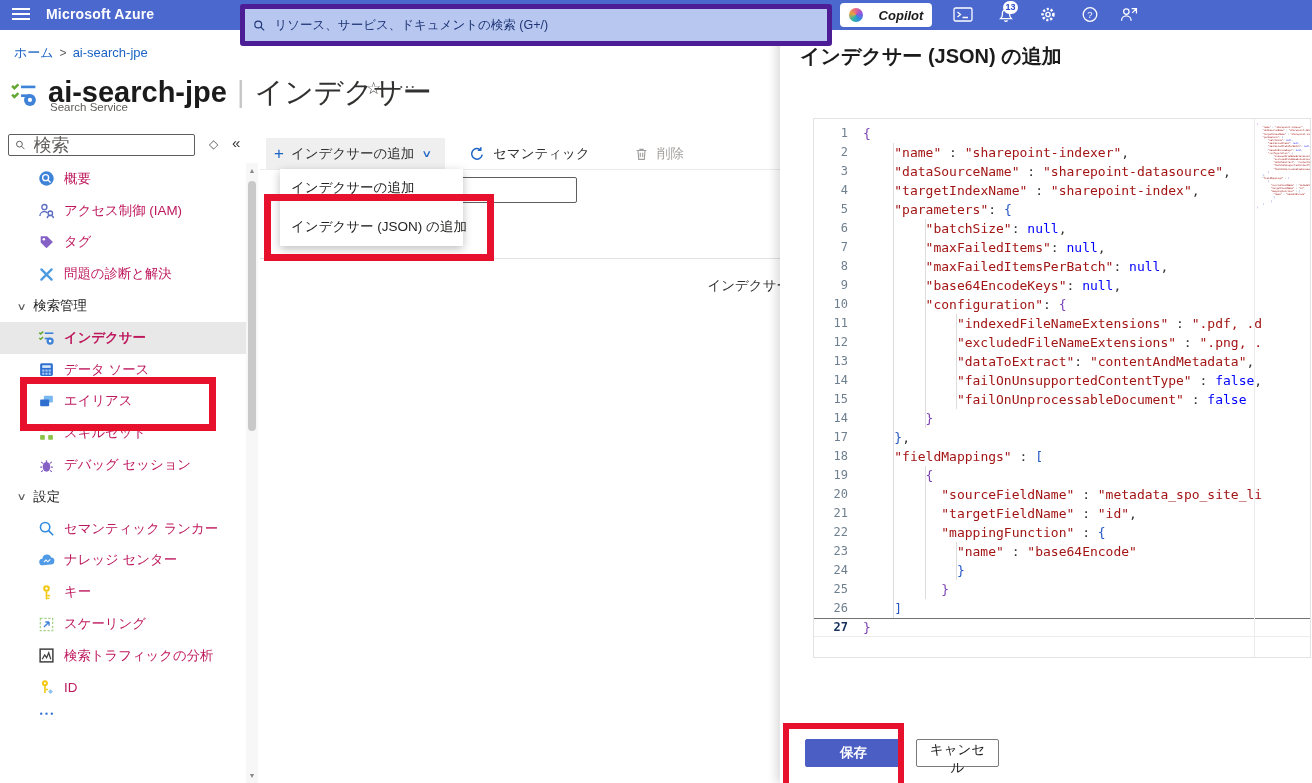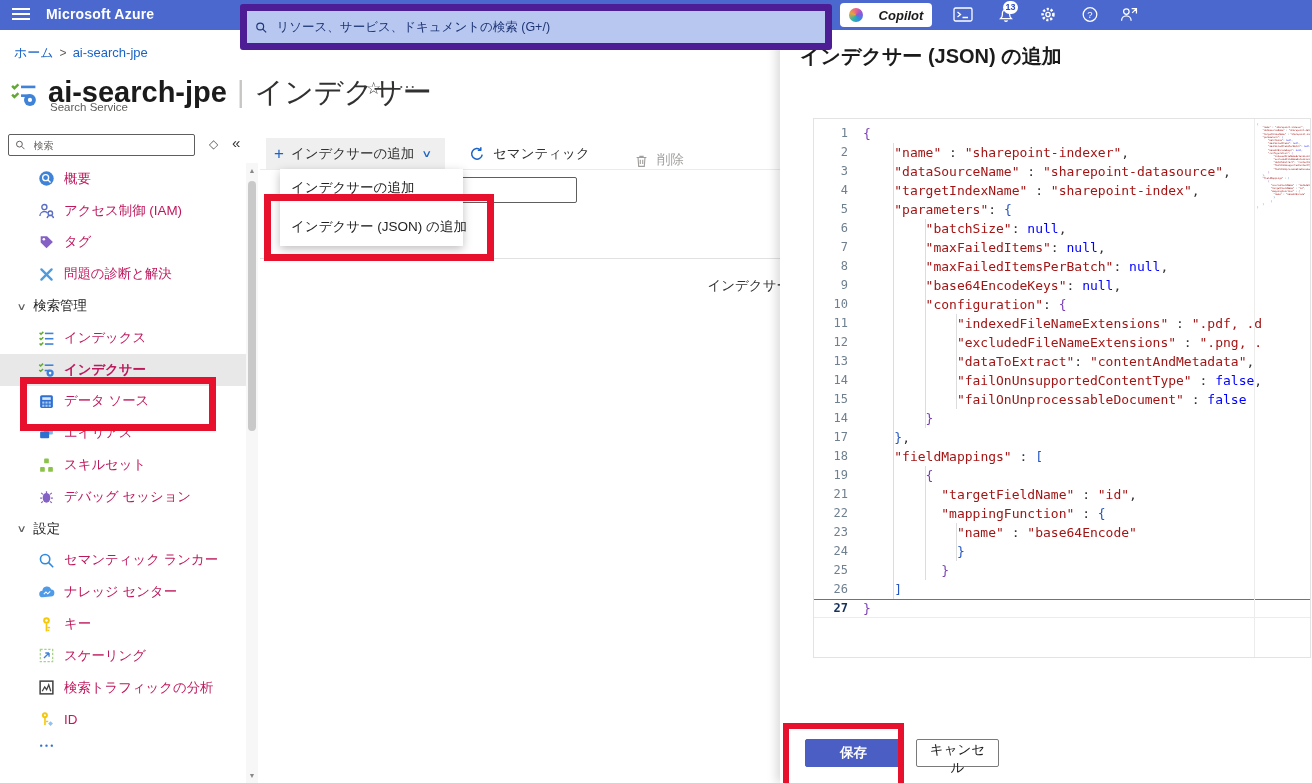--- a/index.html
+++ b/index.html
@@ -10,21 +10,21 @@
   }
   .abs{position:absolute;}
   .ic{display:inline-block;line-height:0;}
   .ic svg{width:100%;height:100%;display:block;}
 
   
   #topbar{left:0;top:0;width:1312px;height:30px;background:#4b68ce;z-index:60;}
   #hamburger{left:12px;top:8px;width:18px;height:14px;cursor:pointer;}
   #hamburger i{display:block;height:2px;background:#fff;margin-bottom:3px;}
   #brand{left:46px;top:6px;color:#fff;font-size:14px;font-weight:bold;letter-spacing:.2px;}
-  #global-search{left:240px;top:4px;width:592px;height:35px;background:#b7c7f0;border:7px solid #4c1d95;
+  #global-search{left:240px;top:4px;width:592px;height:35px;background:#b7c7f0;border:5px solid #4c1d95;
     border-radius:3px;display:flex;align-items:center;padding:16px 8px;box-sizing:border-box;color:#1e3575;}
   #global-search .ic{width:13px;height:13px;color:#1e3575;margin-right:7px;}
   #global-search input{border:none;background:transparent;outline:none;font-size:12.5px;color:#1e3575;width:100%;
     font-family:"Liberation Sans","DejaVu Sans",sans-serif;}
   #global-search input::placeholder{color:#1e3575;opacity:1;}
   #copilot-btn{left:840px;top:3px;width:92px;height:24px;background:#fff;border-radius:4px;display:flex;
     align-items:center;justify-content:center;gap:16px;cursor:pointer;font-style:italic;}
   .copilot-logo{width:14px;height:14px;border-radius:50%;
     background:conic-gradient(#e8618c,#8a57e0,#2f8de0,#30b5a8,#e8a33d,#e8618c);}
   #copilot-btn span.lbl{font-size:13px;color:#1a1a1a;font-weight:bold;}
@@ -42,21 +42,21 @@
   #page-title .bar{color:#c8c6c4;font-weight:normal;margin:0 10px;}
   #page-title .section{font-weight:normal;color:#323130;}
   #fav-star{left:366px;top:78px;font-size:17px;color:#484644;cursor:pointer;}
   #more-dots{left:398px;top:72px;font-size:18px;color:#605e5c;cursor:pointer;letter-spacing:1px;}
   #page-subtitle{left:50px;top:101px;font-size:11.5px;color:#605e5c;}
 
   
   #side-search{left:8px;top:134px;width:187px;height:22px;border:1px solid #605e5c;border-radius:2px;
     display:flex;align-items:center;padding:0 6px;box-sizing:border-box;background:#fff;}
   #side-search .ic{width:12px;height:12px;color:#605e5c;margin-right:6px;}
-  #side-search input{border:none;outline:none;width:100%;font-size:10px;color:#323130;background:transparent;
+  #side-search input{border:none;outline:none;width:100%;font-size:18px;color:#323130;background:transparent;
     font-family:"Liberation Sans","DejaVu Sans",sans-serif;}
   #side-search input::placeholder{color:#605e5c;opacity:1;}
   #side-diamond{left:209px;top:137px;font-size:12px;color:#605e5c;cursor:pointer;}
   #side-collapse{left:232px;top:134px;font-size:15px;color:#323130;cursor:pointer;}
   #sidebar-items{left:0;top:163px;width:247px;z-index:4;}
   .side-row{height:31.8px;display:flex;align-items:center;font-size:13.4px;color:#be185d;cursor:pointer;}
   .side-row .ic{width:17px;height:17px;margin-right:9px;flex:0 0 auto;}
   .side-row.item{padding-left:38px;}
   .side-row.group{padding-left:18px;color:#242424;}
   .side-row.group .chev{font-size:10px;color:#605e5c;margin-right:8px;transform:scaleX(1.4);}
@@ -70,21 +70,21 @@
   
   #cmdbar-line{left:260px;top:169px;width:520px;height:1px;background:#edebe9;}
   #add-btn{left:266px;top:138px;width:179px;height:31px;background:#efefef;display:flex;align-items:center;
     padding:0 8px;box-sizing:border-box;cursor:pointer;gap:7px;}
   #add-btn .plus{color:#1b63c5;font-size:17px;line-height:1;}
   #add-btn .lbl{font-size:13.5px;color:#323130;}
   #add-btn .chev{color:#1b63c5;font-size:10px;transform:scaleX(1.5);margin-left:2px;}
   #refresh-btn{left:463px;top:138px;height:31px;display:flex;align-items:center;gap:8px;cursor:pointer;padding:0 6px;}
   #refresh-btn .ic{width:16px;height:16px;}
   #refresh-btn .lbl{font-size:13.5px;color:#323130;}
-  #delete-btn{left:628px;top:138px;height:31px;display:flex;align-items:flex-end;gap:8px;padding:0 6px;cursor:default;}
+  #delete-btn{left:628px;top:138px;height:31px;display:flex;align-items:center;gap:8px;padding:0 6px;cursor:default;}
   #delete-btn .ic{width:15px;height:16px;}
   #delete-btn .lbl{font-size:13.5px;color:#a19f9d;}
   #indexer-filter{left:395px;top:177px;width:182px;height:26px;border:1px solid #605e5c;border-radius:2px;
     box-sizing:border-box;background:#fff;z-index:8;font-size:13px;padding:0 6px;outline:none;
     font-family:"Liberation Sans","DejaVu Sans",sans-serif;}
   #dropdown{left:280px;top:169px;width:183px;height:77px;background:#fff;z-index:20;
     box-shadow:0 3px 9px rgba(0,0,0,.25);}
   .menu-item{height:38.5px;display:flex;align-items:center;padding:0 11px;font-size:13.5px;color:#201f1e;cursor:pointer;white-space:nowrap;}
   #list-divider{left:260px;top:258px;width:522px;height:1px;background:#e3e1df;}
   #col-header{left:640px;top:277px;width:150px;font-size:13.5px;color:#323130;text-align:right;white-space:nowrap;}
@@ -248,33 +248,20 @@
           <line x1="3.2" y1="3.2" x2="12.8" y2="12.8"></line>
           <line x1="12.8" y1="3.2" x2="3.2" y2="12.8"></line>
         </svg>
       </span>
       <span class="lbl">問題の診断と解決</span>
     </div>
     <div class="side-row group">
       <span class="chev">∨</span>
       <span class="lbl">検索管理</span>
     </div>
-    <div class="side-row item">
-      <span class="ic">
-        <svg viewBox="0 0 16 16">
-          <path d="M1.5 3.6l1.3 1.3L5 2.7" stroke="#62a832" fill="none" stroke-width="1.4"></path>
-          <path d="M1.5 8.6l1.3 1.3L5 7.7" stroke="#62a832" fill="none" stroke-width="1.4"></path>
-          <path d="M1.5 13.6l1.3 1.3L5 12.7" stroke="#62a832" fill="none" stroke-width="1.4"></path>
-          <rect x="6.5" y="3.4" width="8" height="1.5" fill="#3f83d8"></rect>
-          <rect x="6.5" y="8.4" width="8" height="1.5" fill="#3f83d8"></rect>
-          <rect x="6.5" y="13.4" width="8" height="1.5" fill="#3f83d8"></rect>
-        </svg>
-      </span>
-      <span class="lbl">インデックス</span>
-    </div>
     <div class="side-row item selected">
       <span class="ic">
         <svg viewBox="0 0 16 16">
           <path d="M1.2 3.4l1.3 1.3 2.3-2.2" stroke="#62a832" fill="none" stroke-width="1.4"></path>
           <path d="M1.2 8.4l1.3 1.3 2.3-2.2" stroke="#62a832" fill="none" stroke-width="1.4"></path>
           <rect x="6.3" y="3.2" width="8.2" height="1.5" fill="#3f83d8"></rect>
           <rect x="6.3" y="8.2" width="5" height="1.5" fill="#3f83d8"></rect>
           <circle cx="11.4" cy="11.4" r="3.4" fill="#3f83d8"></circle>
           <circle cx="11.4" cy="11.4" r="1.2" fill="#fff"></circle>
         </svg>
@@ -456,20 +443,21 @@
         <div class="crow"><span class="ln">10</span><span class="ct"><span class="g"></span><span class="g"></span><span class="s">"configuration"</span>: <span class="b1">{</span></span></div>
         <div class="crow"><span class="ln">11</span><span class="ct"><span class="g"></span><span class="g"></span><span class="g"></span><span class="s">"indexedFileNameExtensions"</span> : <span class="s">".pdf, .d</span></span></div>
         <div class="crow"><span class="ln">12</span><span class="ct"><span class="g"></span><span class="g"></span><span class="g"></span><span class="s">"excludedFileNameExtensions"</span> : <span class="s">".png, .</span></span></div>
         <div class="crow"><span class="ln">13</span><span class="ct"><span class="g"></span><span class="g"></span><span class="g"></span><span class="s">"dataToExtract"</span>: <span class="s">"contentAndMetadata"</span>,</span></div>
         <div class="crow"><span class="ln">14</span><span class="ct"><span class="g"></span><span class="g"></span><span class="g"></span><span class="s">"failOnUnsupportedContentType"</span> : <span class="k">false</span>,</span></div>
         <div class="crow"><span class="ln">15</span><span class="ct"><span class="g"></span><span class="g"></span><span class="g"></span><span class="s">"failOnUnprocessableDocument"</span> : <span class="k">false</span></span></div>
         <div class="crow"><span class="ln">14</span><span class="ct"><span class="g"></span><span class="g"></span><span class="b1">}</span></span></div>
         <div class="crow"><span class="ln">17</span><span class="ct"><span class="g"></span><span class="b0">}</span>,</span></div>
         <div class="crow"><span class="ln">18</span><span class="ct"><span class="g"></span><span class="s">"fieldMappings"</span> : <span class="b0">[</span></span></div>
         <div class="crow"><span class="ln">19</span><span class="ct"><span class="g"></span><span class="g"></span><span class="b1">{</span></span></div>
+        <div class="crow"><span class="ln">20</span><span class="ct"><span class="g"></span><span class="g"></span>  <span class="s">"sourceFieldName"</span> : <span class="s">"metadata_spo_site_li</span></span></div>
         <div class="crow"><span class="ln">21</span><span class="ct"><span class="g"></span><span class="g"></span>  <span class="s">"targetFieldName"</span> : <span class="s">"id"</span>,</span></div>
         <div class="crow"><span class="ln">22</span><span class="ct"><span class="g"></span><span class="g"></span>  <span class="s">"mappingFunction"</span> : <span class="b0">{</span></span></div>
         <div class="crow"><span class="ln">23</span><span class="ct"><span class="g"></span><span class="g"></span><span class="g"></span><span class="s">"name"</span> : <span class="s">"base64Encode"</span></span></div>
         <div class="crow"><span class="ln">24</span><span class="ct"><span class="g"></span><span class="g"></span><span class="g"></span><span class="b0">}</span></span></div>
         <div class="crow"><span class="ln">25</span><span class="ct"><span class="g"></span><span class="g"></span>  <span class="b1">}</span></span></div>
         <div class="crow"><span class="ln">26</span><span class="ct"><span class="g"></span><span class="b0">]</span></span></div>
         <div class="crow active"><span class="ln">27</span><span class="ct"><span class="b1">}</span></span></div>
       </div>
     <div id="editor-sep"></div>
     <div id="minimap">

